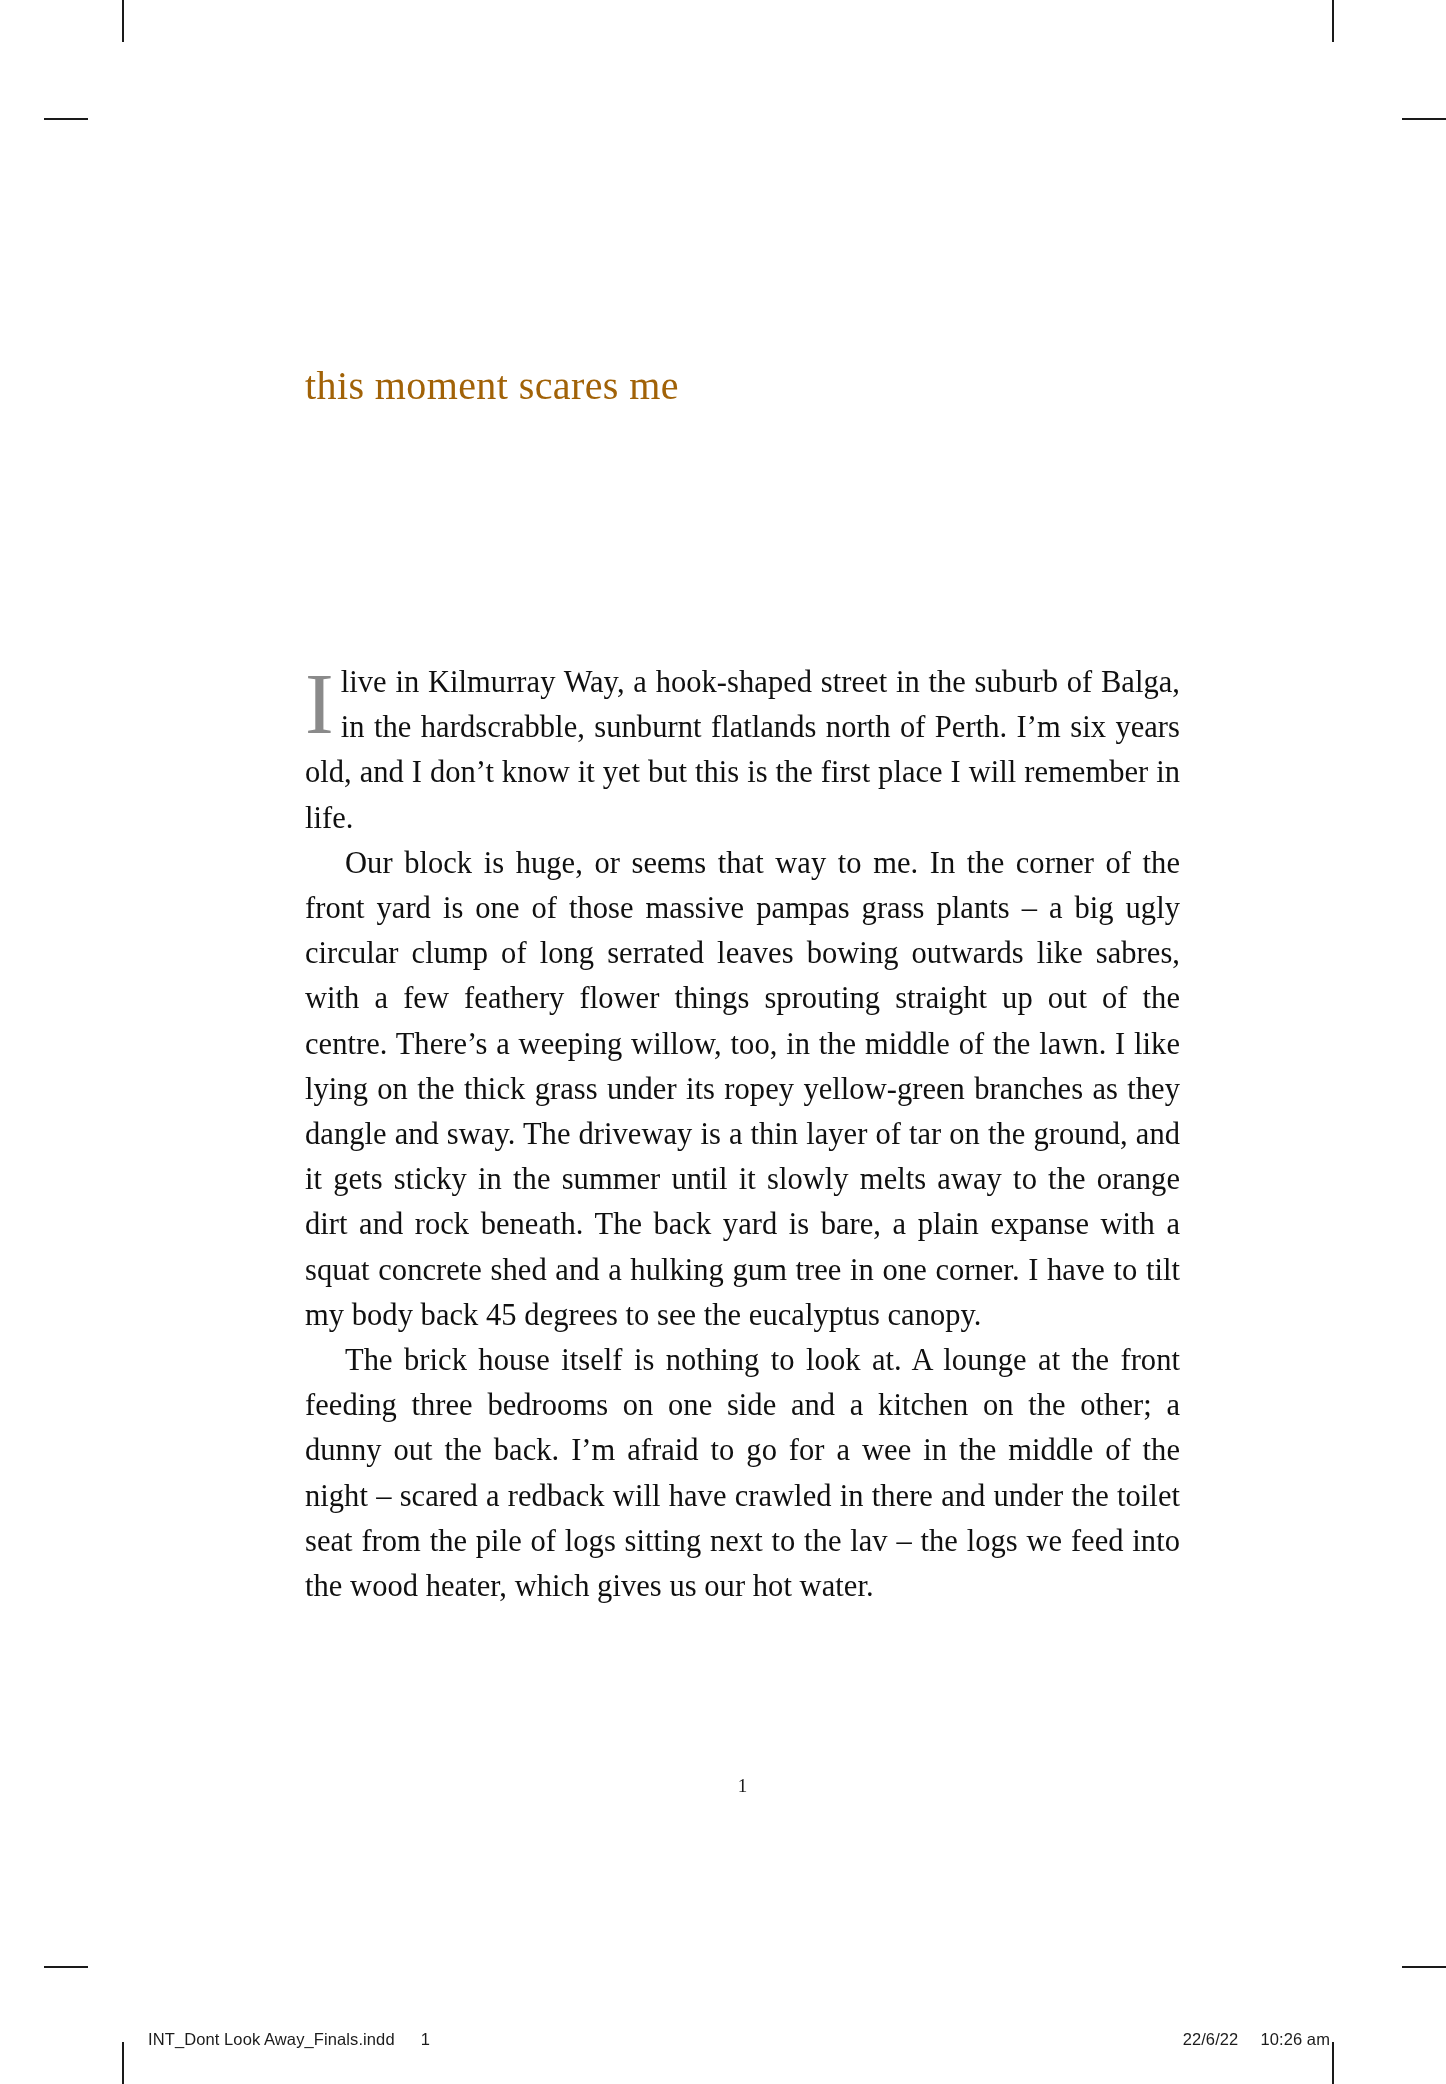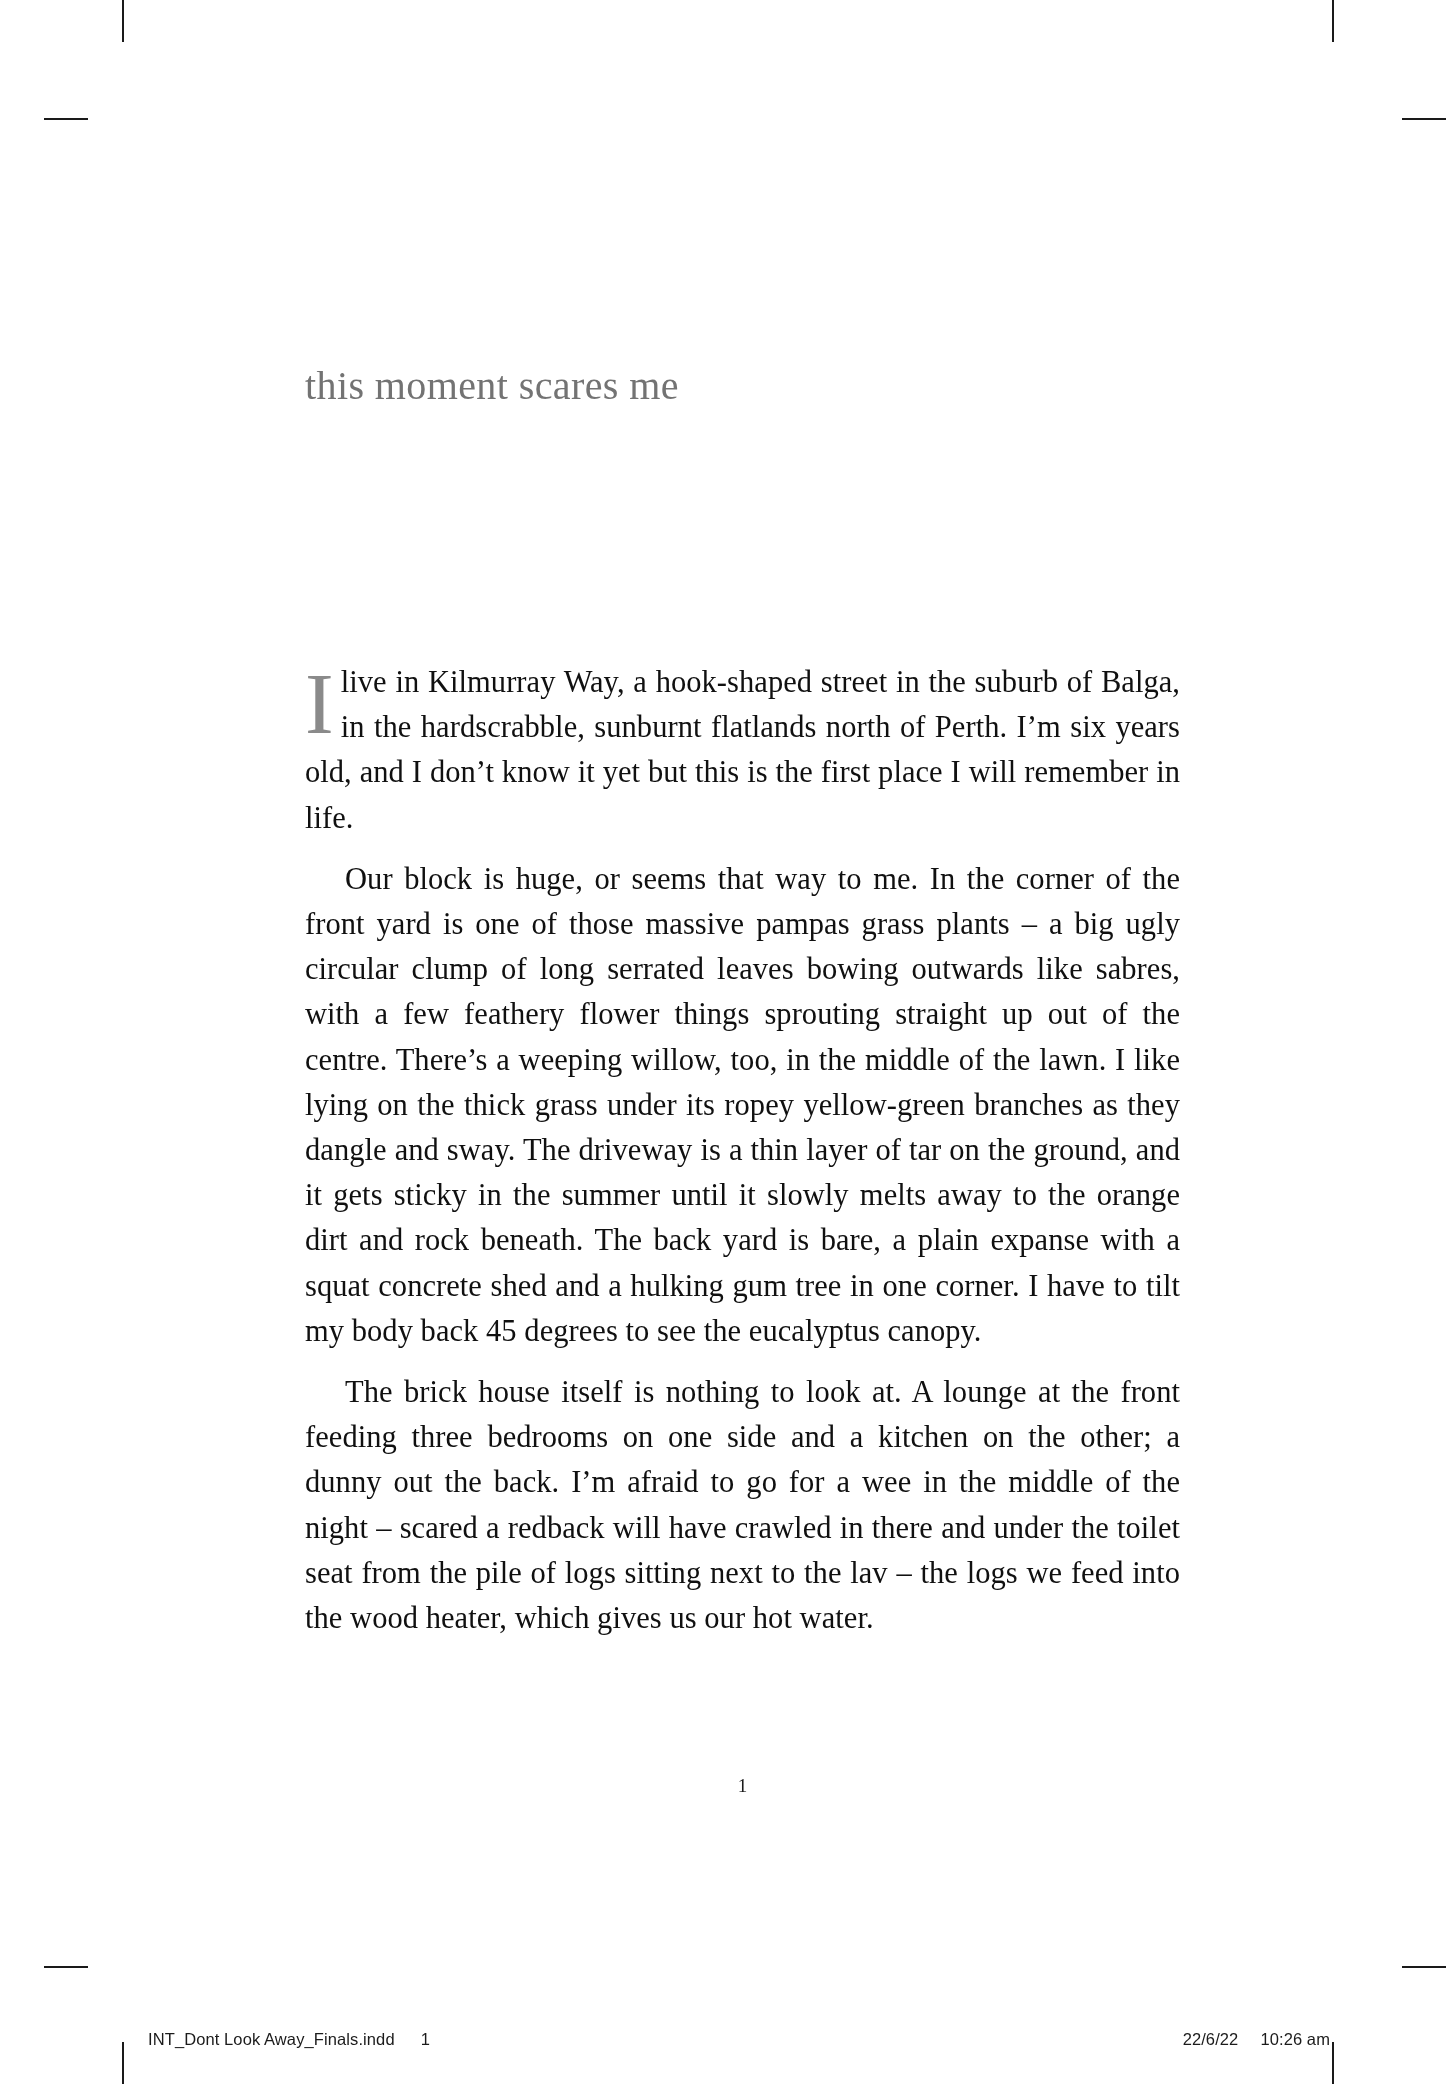--- a/index.html
+++ b/index.html
@@ -44,21 +44,21 @@
   }
 
   .chapter-title {
     position: absolute;
     left: 0;
     top: 337px;
     font-size: 40px;
     line-height: 1.1;
     letter-spacing: 0.4px;
     font-weight: 400;
-    color: #737373;
+    color: #a16207;
     white-space: nowrap;
   }
 
   .body-text {
     position: absolute;
     left: 0;
     top: 660px;
     width: 875px;
     font-size: 30.5px;
     line-height: 45.2px;
@@ -66,21 +66,20 @@
     color: #101010;
     letter-spacing: 0.05px;
   }
 
   .body-text p {
     margin: 0;
     text-indent: 0;
   }
   .body-text p.indent {
     text-indent: 40px;
-    margin-top: 16px;
   }
 
   
   .dropcap {
     float: left;
     color: #8a8a8a;
     font-size: 86px;
     line-height: 0.86;
     padding: 6px 7px 0 0;
     margin-top: 2px;

